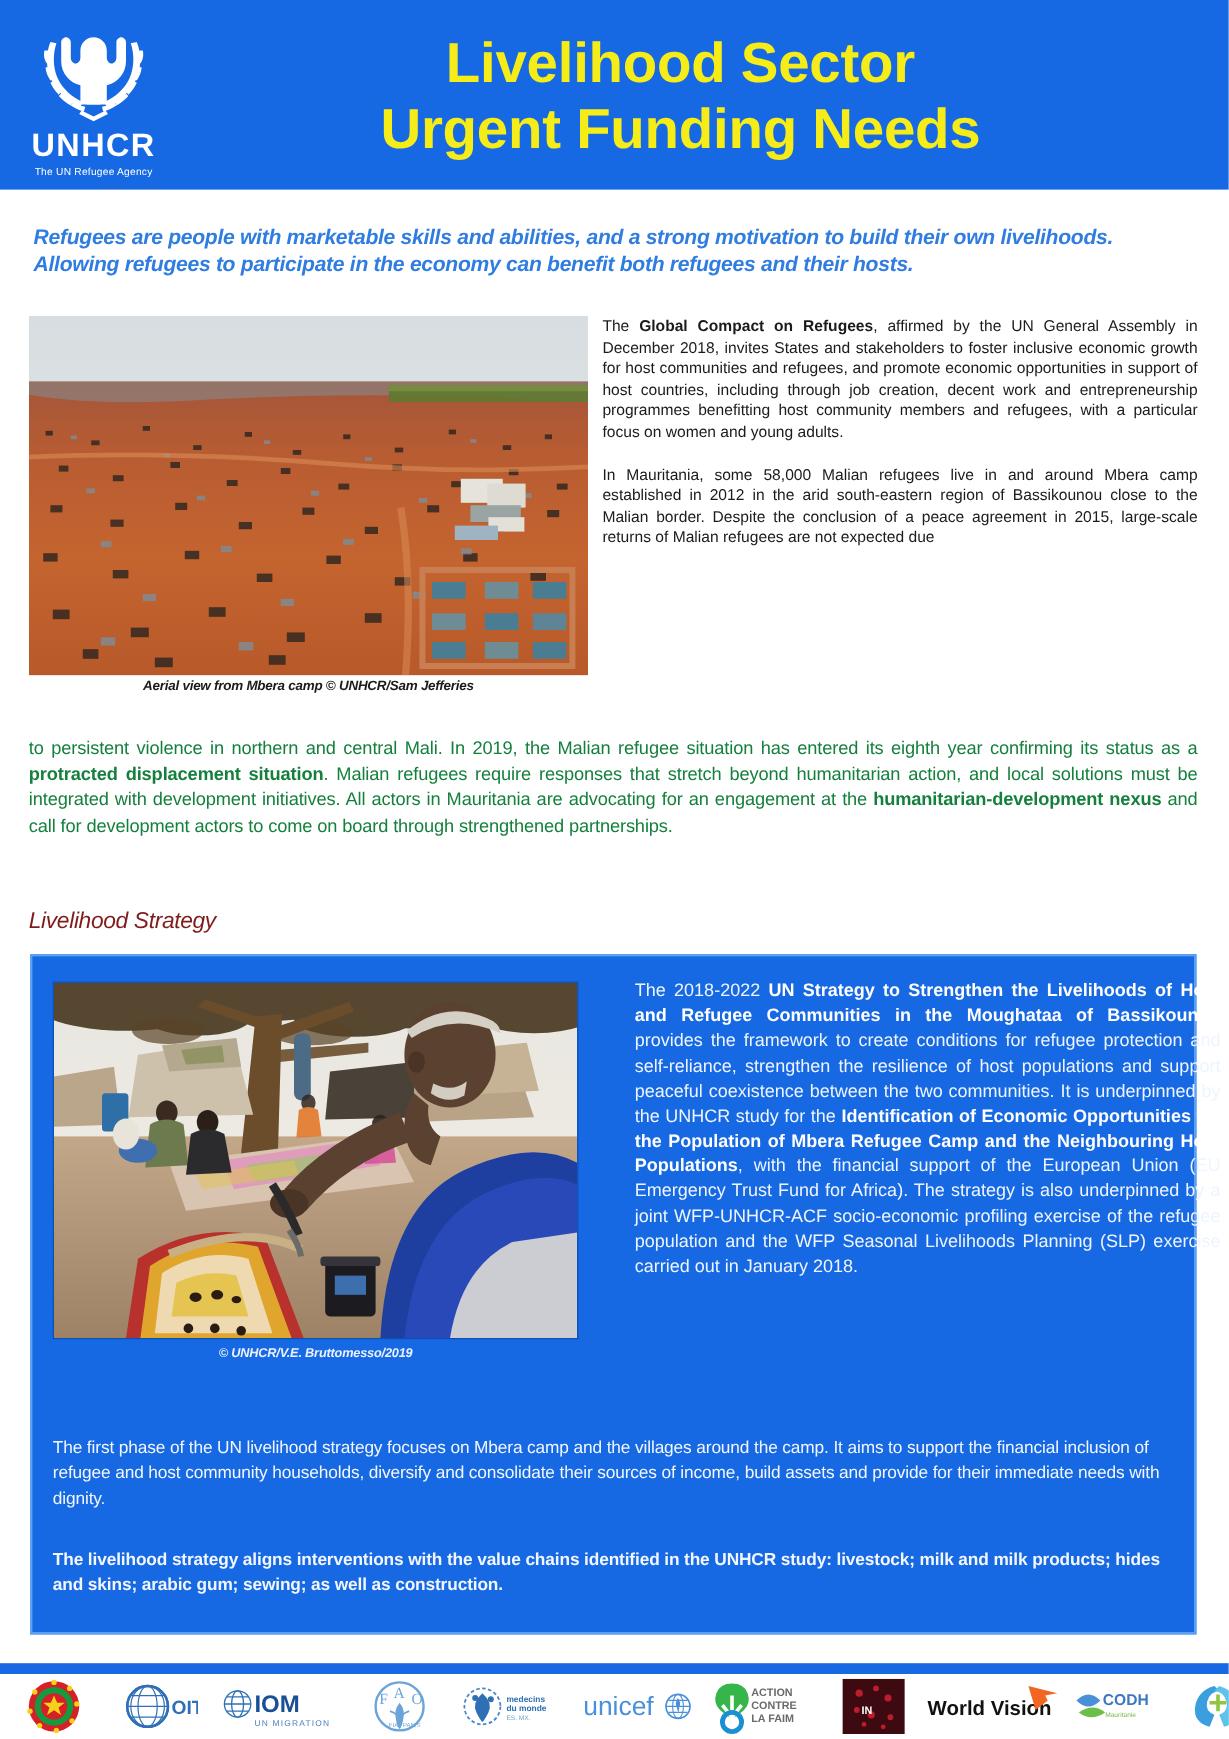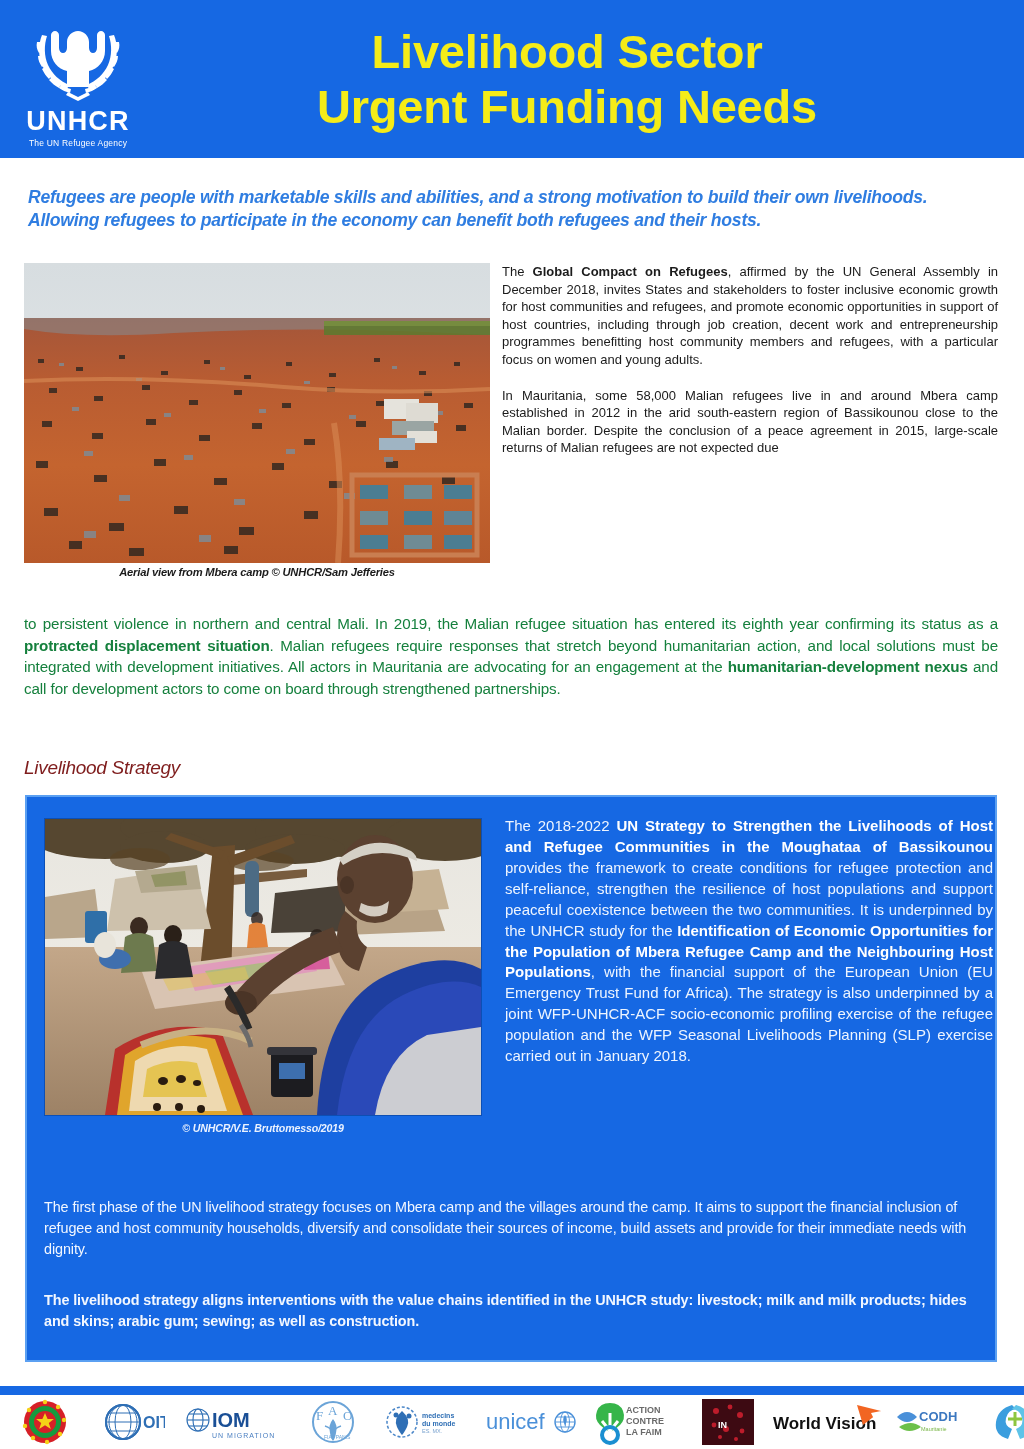--- a/index.html
+++ b/index.html
@@ -97,21 +97,21 @@
     border:1px solid #0c4fb5;box-sizing:border-box;
   }
   .photo2 svg{display:block;width:436px;height:296px;}
   .cap2{
     position:absolute;left:17px;top:324px;width:438px;text-align:center;
     color:#eaf2ff;font-style:italic;font-weight:bold;font-size:10.6px;line-height:1.35;
     letter-spacing:-.15px;
     font-family:"Liberation Sans",sans-serif;
   }
   .box-right{
-    position:absolute;left:478px;top:19px;width:488px;
+    position:absolute;left:502px;top:19px;width:488px;
     color:#eef5ff;font-size:15px;line-height:1.395;text-align:justify;
     font-family:"Liberation Sans",sans-serif;
   }
   .box-right b{color:#ffffff;font-weight:bold;}
   .box-bottom{
     position:absolute;left:17px;top:400px;width:949px;
     color:#f2f7ff;font-size:14.4px;line-height:1.46;text-align:left;
     letter-spacing:-.1px;
     font-family:Liberation Sans, sans-serif;
   }

